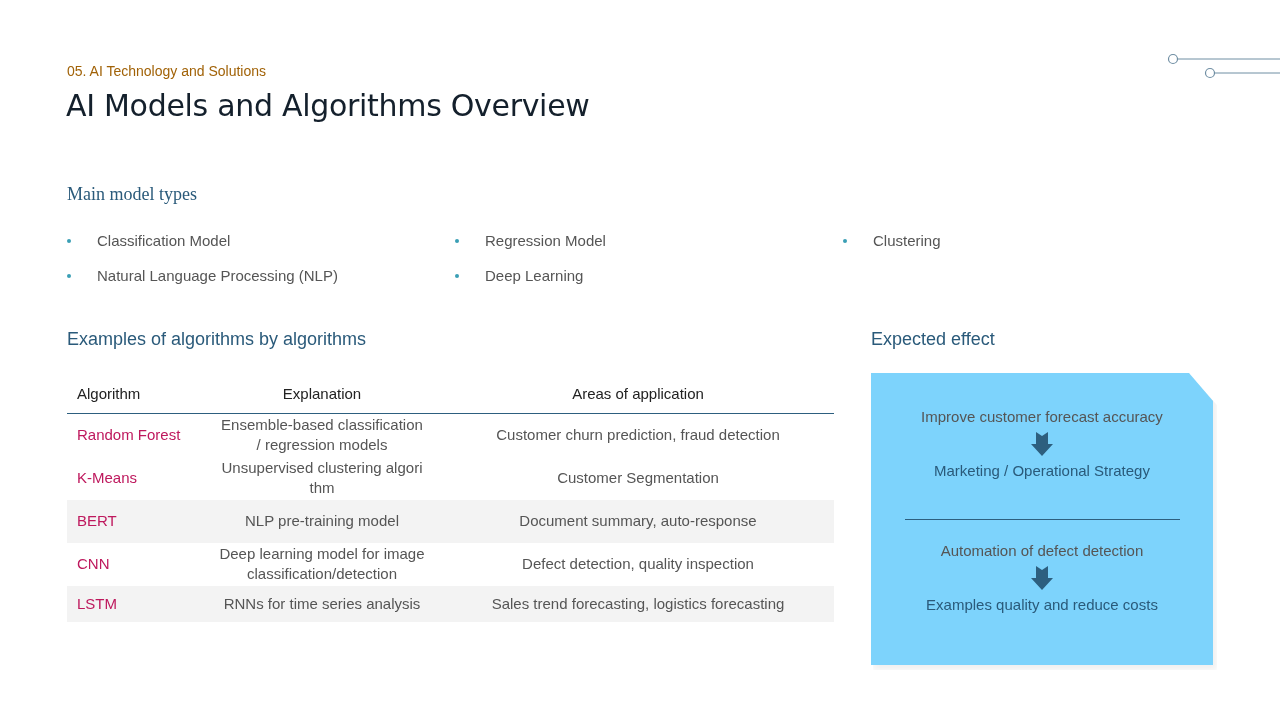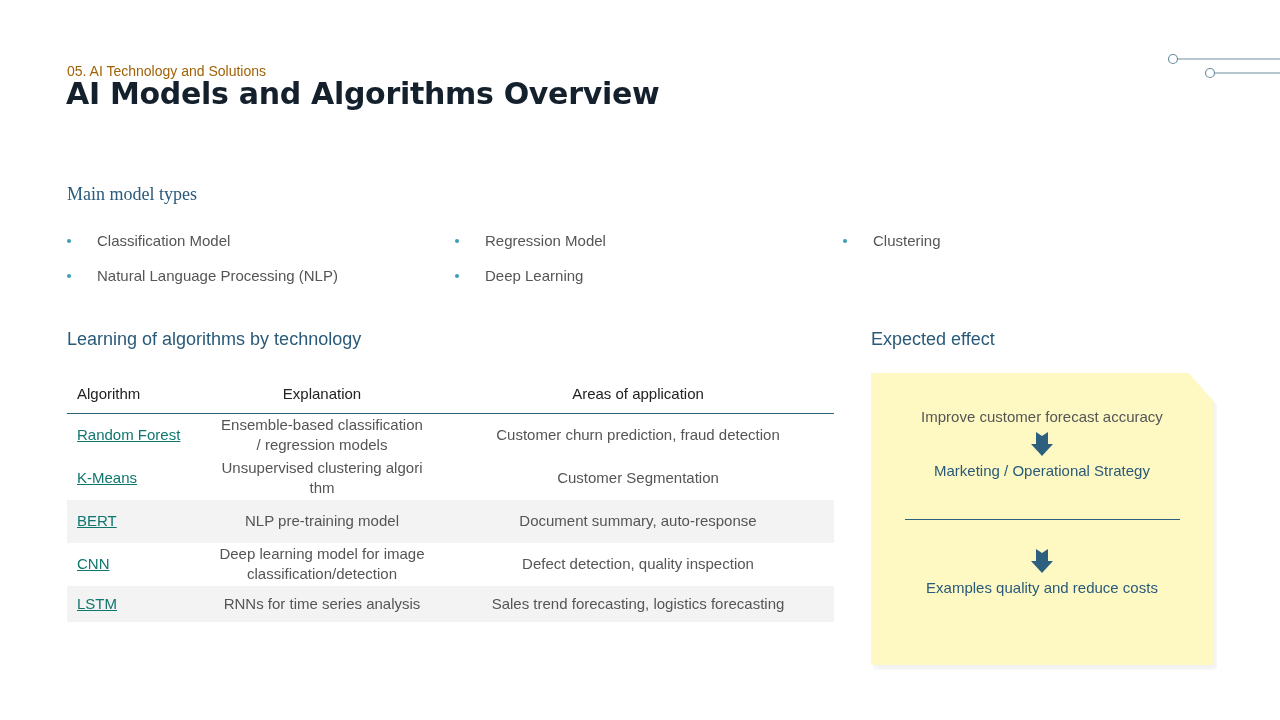--- a/index.html
+++ b/index.html
@@ -1,37 +1,37 @@
 <!DOCTYPE html>
 <html><head>
 <meta charset="utf-8">
 <style>
   html, body { margin:0; padding:0; }
   body { width:1280px; height:720px; background:#ffffff; position:relative; overflow:hidden;
          font-family:"Liberation Sans", sans-serif; color:#555; }
   .abs { position:absolute; }
   .section-label { left:67px; top:63px; font-size:14px; color:#a16207; }
-  .page-title { left:66px; top:76px; font-size:30px; font-weight:bold; color:#14202c; font-family:"DejaVu Sans", sans-serif; letter-spacing:-0.3px; }
+  .page-title { left:66px; top:88px; font-size:30px; font-weight:normal; color:#14202c; font-family:"DejaVu Sans", sans-serif; letter-spacing:-0.3px; }
   .deco { right:0; top:52px; width:120px; height:30px; }
   .h2 { font-size:18px; color:#2a5a7a; font-weight:normal; }
   .h2-types { left:67px; top:184px;font-family:Liberation Serif, serif; }
   .types { left:67px; top:230px; width:1000px; }
   .type-item { position:absolute; font-size:15px; color:#555; white-space:nowrap; }
   .type-item .dot { position:absolute; left:0; top:7px; width:4px; height:4px; border-radius:50%; background:#3a9fb5; }
   .type-item .txt { position:absolute; left:30px; top:0; }
   .h2-algos { left:67px; top:329px; }
   .h2-effect { left:871px; top:329px; }
   table.algos { position:absolute; left:67px; top:373px; width:767px; border-collapse:collapse; font-size:15px; }
   table.algos th { font-weight:normal; color:#222; height:38px; border-bottom:1.5px solid #2d5f7f; }
   table.algos th.c1 { text-align:left; padding-left:10px; }
   table.algos td { text-align:center; color:#555; line-height:20px; padding:0 4px; }
-  table.algos td.c1 { text-align:left; padding-left:10px; color:#0f766e;text-decoration:underline; }
+  table.algos td.c1 { text-align:left; padding-left:10px; color:#be185d; }
   table.algos tr.r { height:43px; }
   table.algos tr.alt { background:#f3f3f3; }
-  .card { left:871px; top:373px; width:342px; height:292px; background:#fef9c3;
+  .card { left:871px; top:373px; width:342px; height:292px; background:#7dd3fc;
           box-shadow:2px 3px 8px rgba(0,0,0,0.12);
           clip-path:polygon(0 0, 318px 0, 342px 28px, 342px 100%, 0 100%); }
   .card-shadow { left:873px; top:376px; width:344px; height:294px; background:rgba(0,0,0,0.06);
           clip-path:polygon(0 0, 318px 0, 344px 29px, 344px 100%, 0 100%); filter:blur(3px); }
   .eff-block { position:absolute; left:0; width:342px; text-align:center; }
   .eff-src { font-size:15px; color:#555; }
   .eff-res { font-size:15px; color:#2a5a7a; }
   .arrow { display:block; margin:7px auto 6px auto; width:22px; height:24px; }
   .divider { position:absolute; left:34px; width:275px; height:0; border-top:1.5px solid #2d5f7f; top:146px; }
 </style>
@@ -66,21 +66,21 @@
   <div class="type-item" style="left:0;top:37px;">
     <span class="dot"></span>
     <span class="txt">Natural Language Processing (NLP)</span>
   </div>
   <div class="type-item" style="left:388px;top:37px;">
     <span class="dot"></span>
     <span class="txt">Deep Learning</span>
   </div>
 </div>
 
-<div class="abs h2 h2-algos">Learning of algorithms by technology</div>
+<div class="abs h2 h2-algos">Examples of algorithms by algorithms</div>
 
 <table class="algos">
   <colgroup>
       <col style="width:135px">
       <col style="width:240px">
       <col style="width:392px">
     </colgroup>
   <thead>
     <tr>
       <th class="c1">Algorithm</th>
@@ -132,18 +132,19 @@
 <div class="abs card">
   <div class="eff-block" style="top:35px;">
     <div class="eff-src">Improve customer forecast accuracy</div>
     <svg class="arrow" viewBox="0 0 22 24">
       <polygon points="5,0 11,4 17,0 17,12 22,12 11,24 0,12 5,12" fill="#2d5f7f"></polygon>
     </svg>
     <div class="eff-res">Marketing / Operational Strategy</div>
   </div>
   <div class="divider"></div>
   <div class="eff-block" style="top:169px;">
+    <div class="eff-src">Automation of defect detection</div>
     <svg class="arrow" viewBox="0 0 22 24">
       <polygon points="5,0 11,4 17,0 17,12 22,12 11,24 0,12 5,12" fill="#2d5f7f"></polygon>
     </svg>
     <div class="eff-res">Examples quality and reduce costs</div>
   </div>
 </div>
 
 </body></html>

